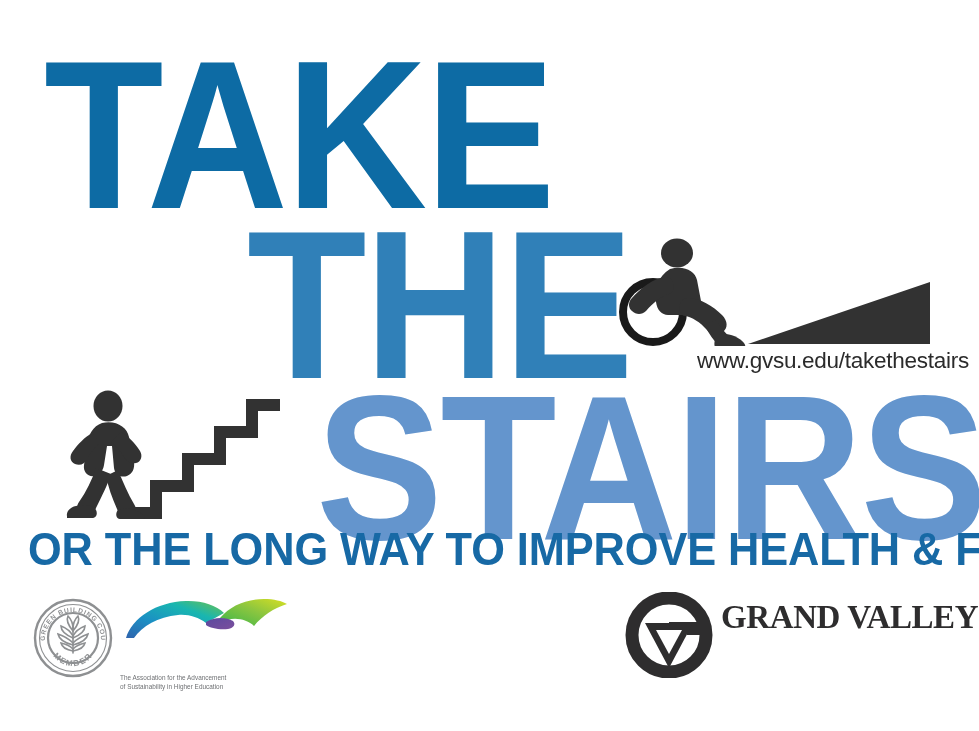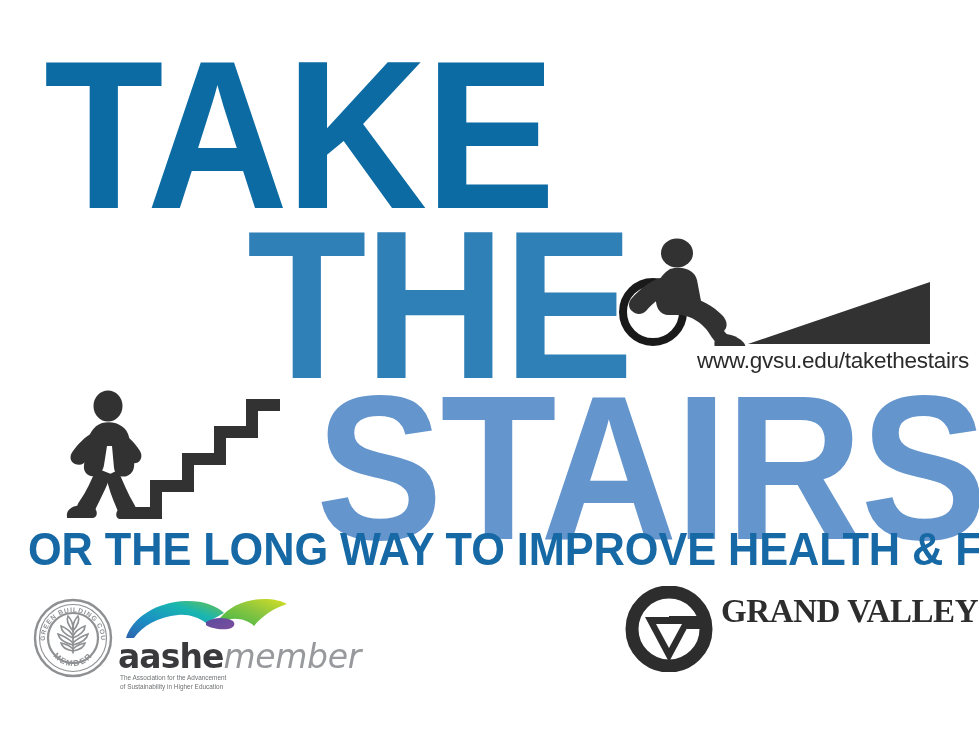--- a/index.html
+++ b/index.html
@@ -151,21 +151,21 @@
     white-space: nowrap;
   }
   #aashe-tagline {
     position: absolute;
     left: 2px;
     top: 72px;
   }
   #gvsu-logo {
     position: absolute;
     left: 625px;
-    top: 0;
+    top: 6px;
     width: 312px;
     height: 86px;
   }
   #gvsu-wordmark {
     position: absolute;
     left: 96px;
     top: 9px;
     font-family: "Liberation Serif", serif;
     color: #2e2d2e;
     line-height: 0.98;
@@ -324,23 +324,20 @@
         <path d="M 2 40 C 8 20 32 4 62 3 C 78 2.5 92 7 100 15 L 82 25
                  C 74 19 64 16 54 17 C 34 19 18 28 10 40 Z" fill="url(#swooshA)"></path>
 
         <path d="M 96 20 C 106 8 122 1 140 1 C 150 1 158 3 163 6
                  C 150 10 138 18 130 28 C 124 22 112 19 104 22 Z" fill="url(#swooshB)"></path>
 
         <path d="M 82 24 C 90 19 102 19 109 23 C 112 26 110 30 104 31
                  C 95 32 86 30 82 27 Z" fill="url(#swooshC)"></path>
       </svg>
 
-      <div id="aashe-wordmark">
-        <span id="aashe-word">aashe</span><span id="aashe-member-word">member</span>
-      </div>
 
       <div id="aashe-tagline">
         <div class="aashe-tagline-line">The Association for the Advancement</div>
         <div class="aashe-tagline-line">of Sustainability in Higher Education</div>
       </div>
     </div>
 
     <div id="gvsu-logo">
       <svg viewBox="0 0 88 86" width="88" height="86" style="position:absolute;left:0;top:0;" xmlns="http://www.w3.org/2000/svg">
 

